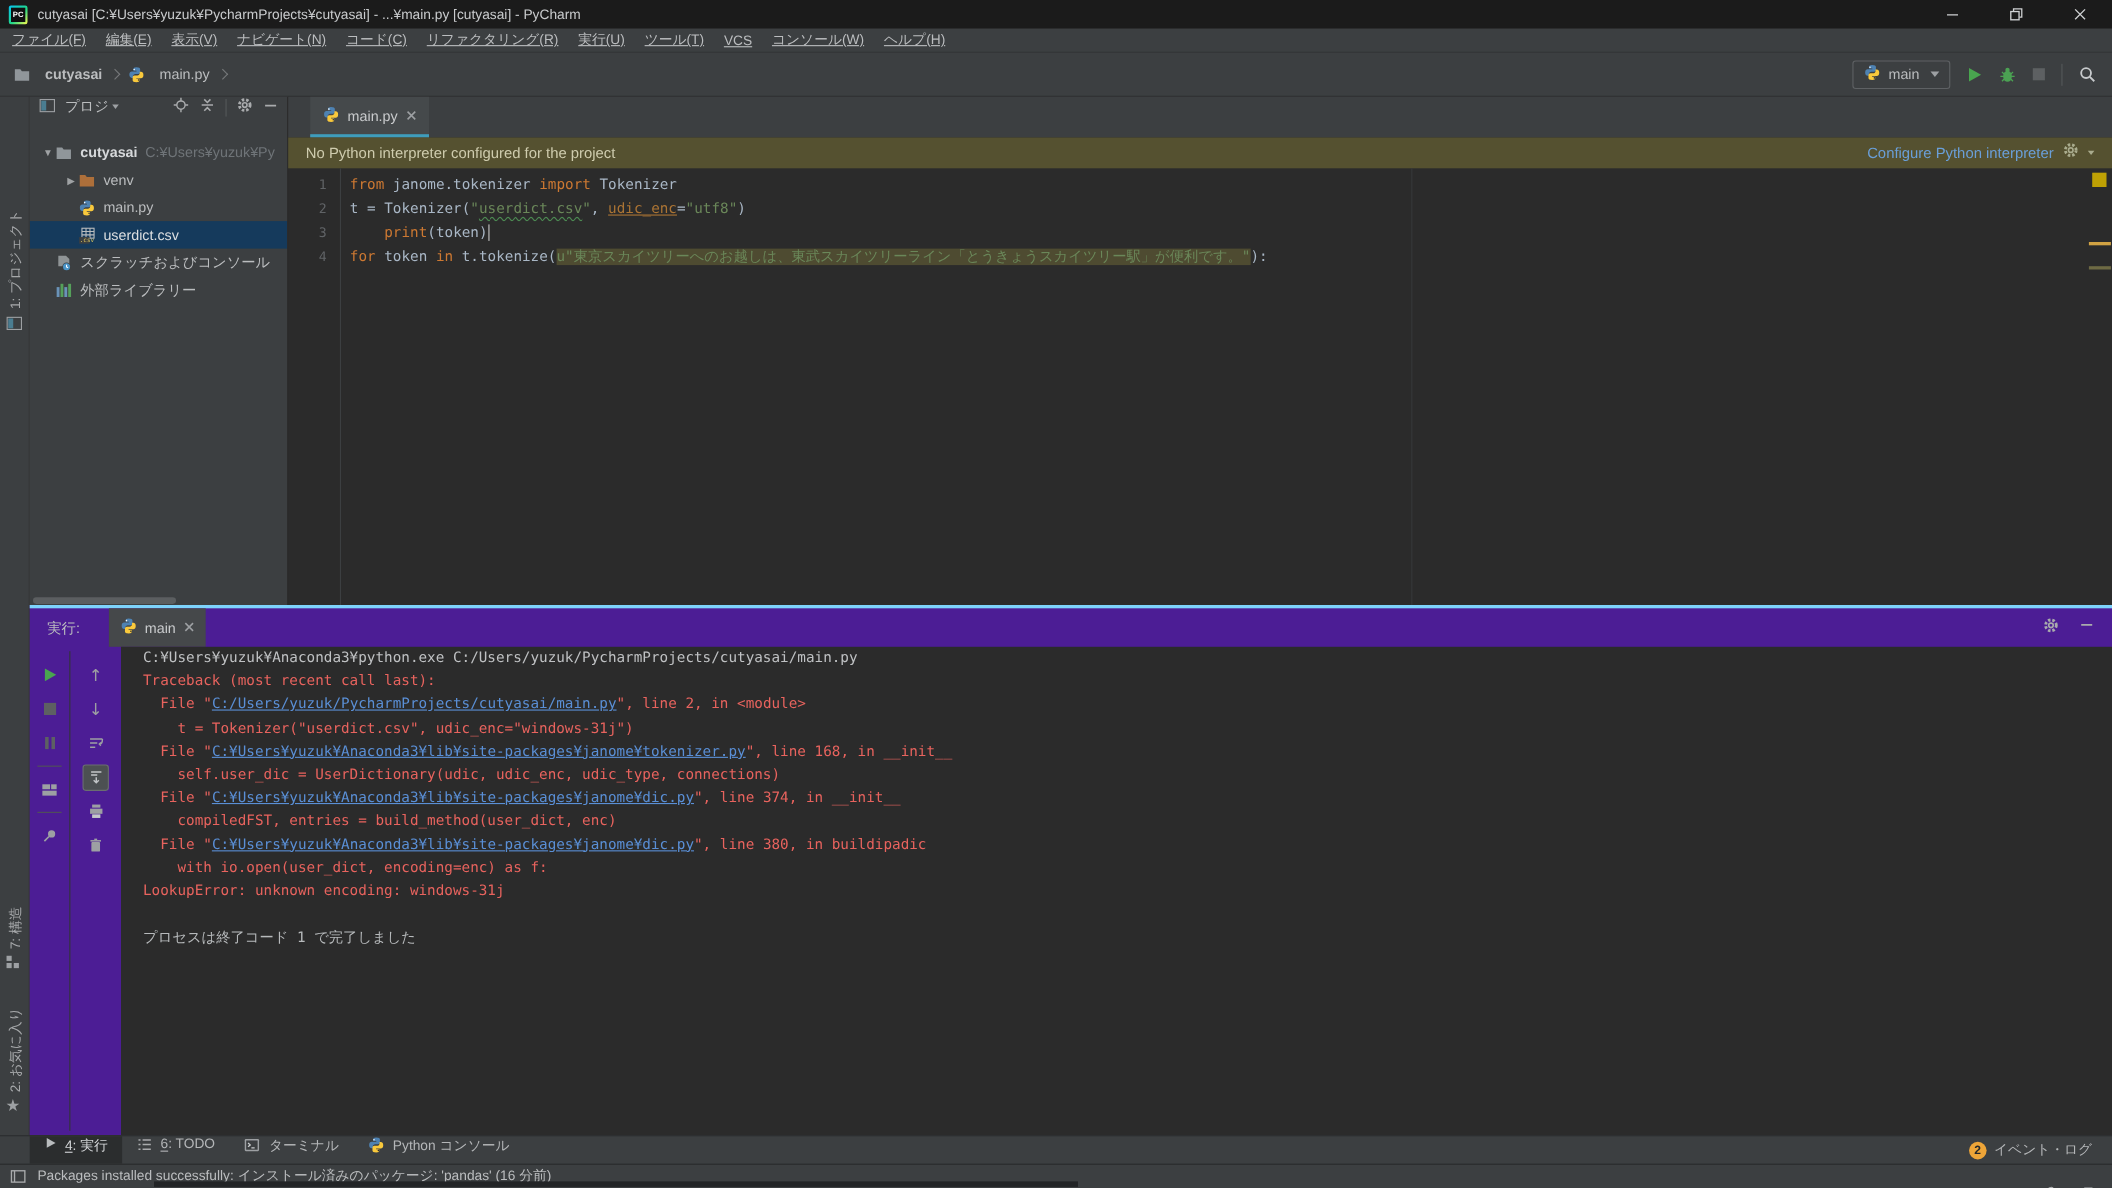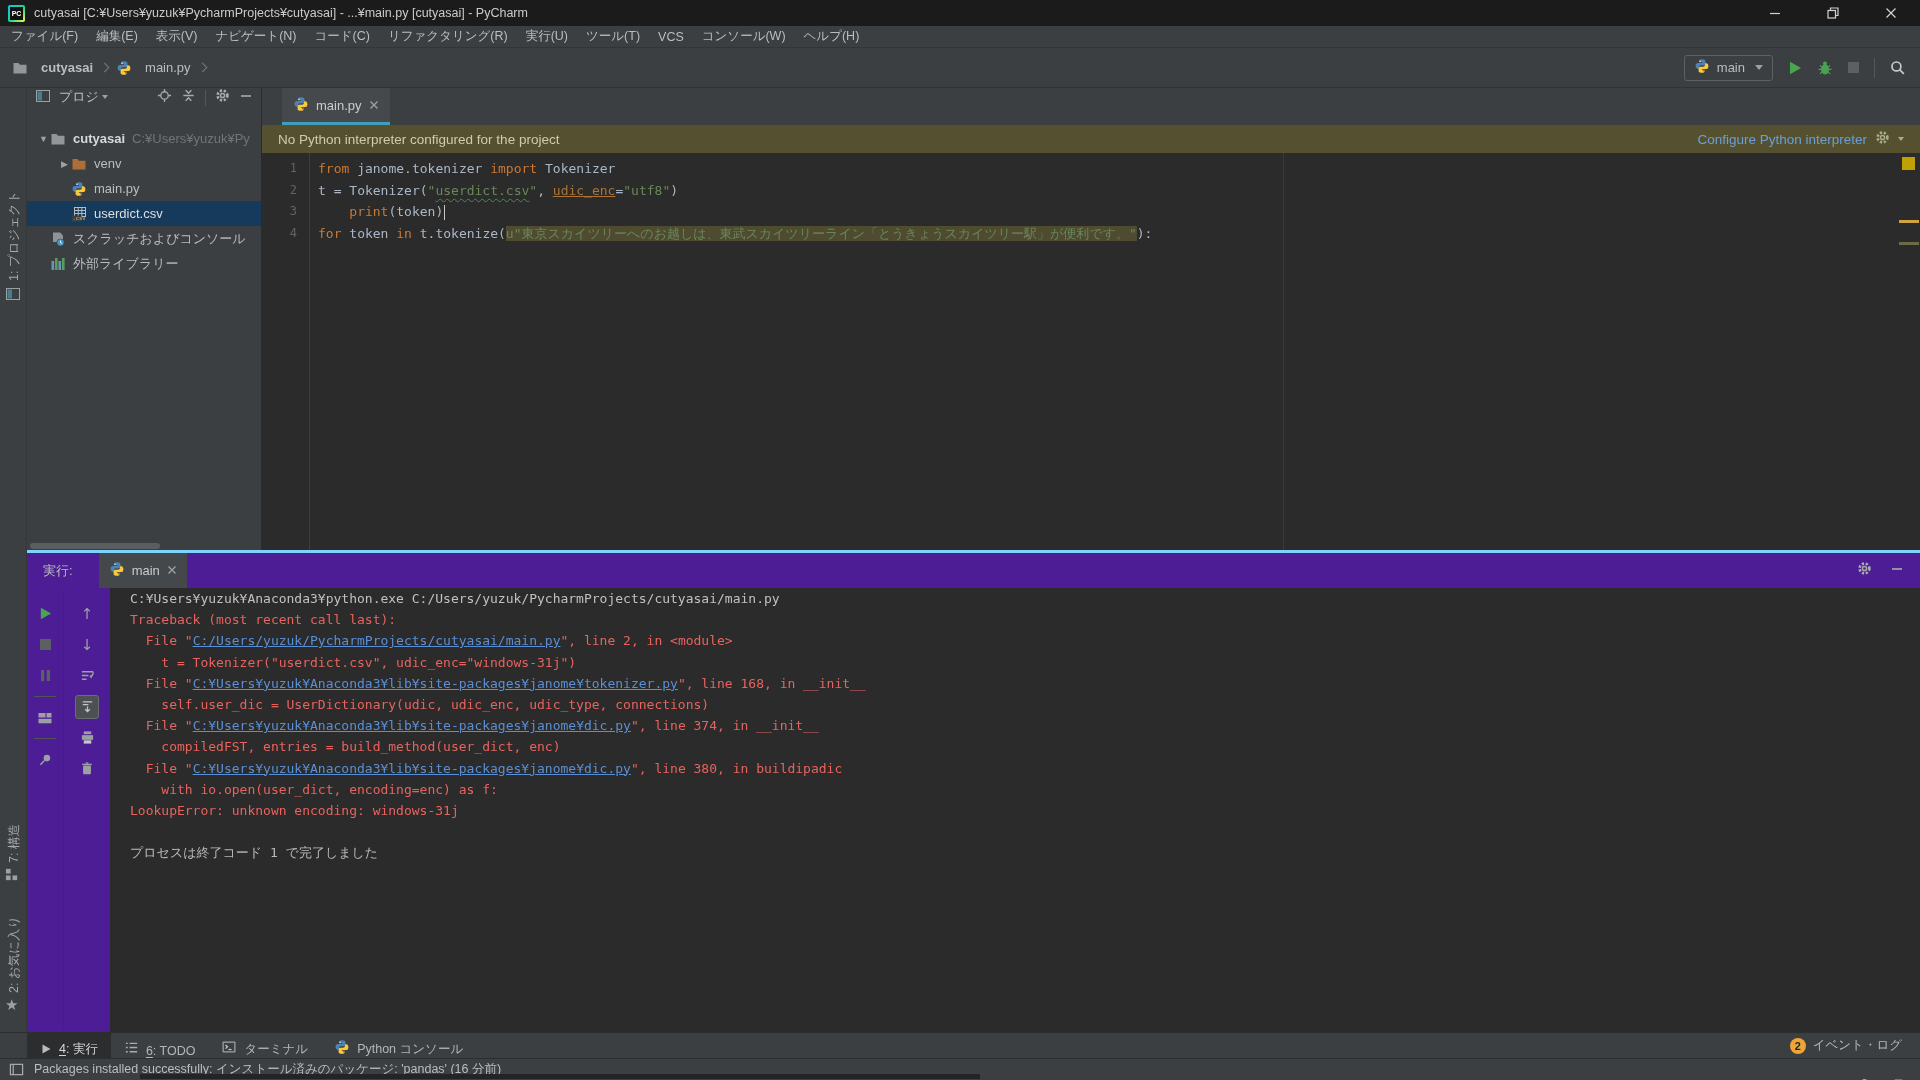--- a/index.html
+++ b/index.html
@@ -12,21 +12,21 @@
   .app-logo { width:17px; height:17px; margin:0 9px 0 8px; border-radius:2px;
     background:linear-gradient(135deg,#07c3f2 0%,#21d789 55%,#fcf84a 100%); position:relative; }
   .app-logo::after { content:"PC"; position:absolute; left:2px; top:2px; right:2px; bottom:2px; background:#101010;
     color:#fff; font-size:7px; font-weight:bold; display:flex; align-items:center; justify-content:center; }
   .win-title { color:#c9cbcd; font-size:12.5px; }
   .win-controls { margin-left:auto; display:flex; height:100%; }
   .win-btn { width:58px; height:100%; display:flex; align-items:center; justify-content:center; }
 
   
   .menubar { position:absolute; left:0; top:26px; width:1920px; height:22px; background:#3c3f41; display:flex; align-items:center; padding-left:2px; border-bottom:1px solid #323536; }
-  .menu-item { color:#bbbdbf; font-size:12.5px; padding:16px 9px; height:100%; display:flex; align-items:center; }
+  .menu-item { color:#bbbdbf; font-size:12.5px; padding:16px 9px; height:100%; display:flex; align-items:center;text-decoration:underline; }
 
   
   .toolbar { position:absolute; left:0; top:48px; width:1920px; height:40px; background:#3c3f41; display:flex; align-items:center; border-bottom:1px solid #303234; }
   .breadcrumbs { display:flex; align-items:center; margin-left:12px; gap:6px; }
   .crumb { display:flex; align-items:center; gap:6px; color:#bbbdbf; font-size:13px; font-weight:bold; }
   .crumb.file { font-weight:normal; }
   .chev { width:7px; height:7px; border-top:1.5px solid #77797b; border-right:1.5px solid #77797b; transform:rotate(45deg); margin:0 2px; }
   .toolbar-right { margin-left:auto; display:flex; align-items:center; gap:14px; padding-right:14px; }
   .run-combo { display:flex; align-items:center; gap:7px; border:1px solid #5e6164; border-radius:3px; height:26px; padding:0 9px; color:#bbbdbf; font-size:13px; }
   .combo-caret { width:0; height:0; border-left:4px solid transparent; border-right:4px solid transparent; border-top:5px solid #9da0a3; margin-left:3px; }
@@ -94,21 +94,21 @@
   .rt-sel { border:1px solid #6a6e70; border-radius:3px; background:#4c5052; width:24px; height:24px; display:flex; align-items:center; justify-content:center; }
   .arrow-glyph { font-size:15px; color:#9da0a3; font-family:"DejaVu Sans", sans-serif; }
   .console { position:absolute; left:83px; top:0; right:0; bottom:0; background:#2b2b2b; padding-left:20px; font-family:"DejaVu Sans Mono", monospace; }
   .cl { white-space:pre; height:21.2px; line-height:21.2px; font-size:13px; }
   .cl-out { color:#bfc1c3; } .cl-err { color:#e8635e; } .cl-sys { color:#b7babc; }
   .cl .link { color:#5a8fd6; text-decoration:underline; }
 
   
   .tw-bar { position:absolute; left:0; top:1032px; width:1920px; height:26px; background:#3c3f41; display:flex; align-items:center; border-top:1px solid #2b2d2e; }
   .tw-tabs { display:flex; align-items:center; height:100%; margin-left:27px; }
-  .tw-tab { display:flex; align-items:flex-end; gap:7px; padding:0 13px; height:100%; color:#b4b6b8; font-size:12.5px; }
+  .tw-tab { display:flex; align-items:flex-start; gap:7px; padding:0 13px; height:100%; color:#b4b6b8; font-size:12.5px; }
   .tw-tab.active { background:#2b2d2e; color:#d3d5d7; }
   .tw-tab u { text-underline-offset:2px; }
   .event-log { margin-left:auto; display:flex; align-items:center; gap:7px; margin-right:18px; }
   .badge { width:16px; height:16px; border-radius:50%; background:#eea538; color:#23272a; font-size:11px; font-weight:bold; display:flex; align-items:center; justify-content:center; }
   .event-label { color:#b4b6b8; font-size:12.5px; }
 
   
   .statusbar { position:absolute; left:0; top:1058px; width:1920px; height:22px; background:#3c3f41; display:flex; align-items:center; border-top:1px solid #2b2d2e; }
   .sb-left-icon { margin:0 10px 0 9px; display:flex; }
   .sb-msg { color:#bbbdbf; font-size:12.5px; }

